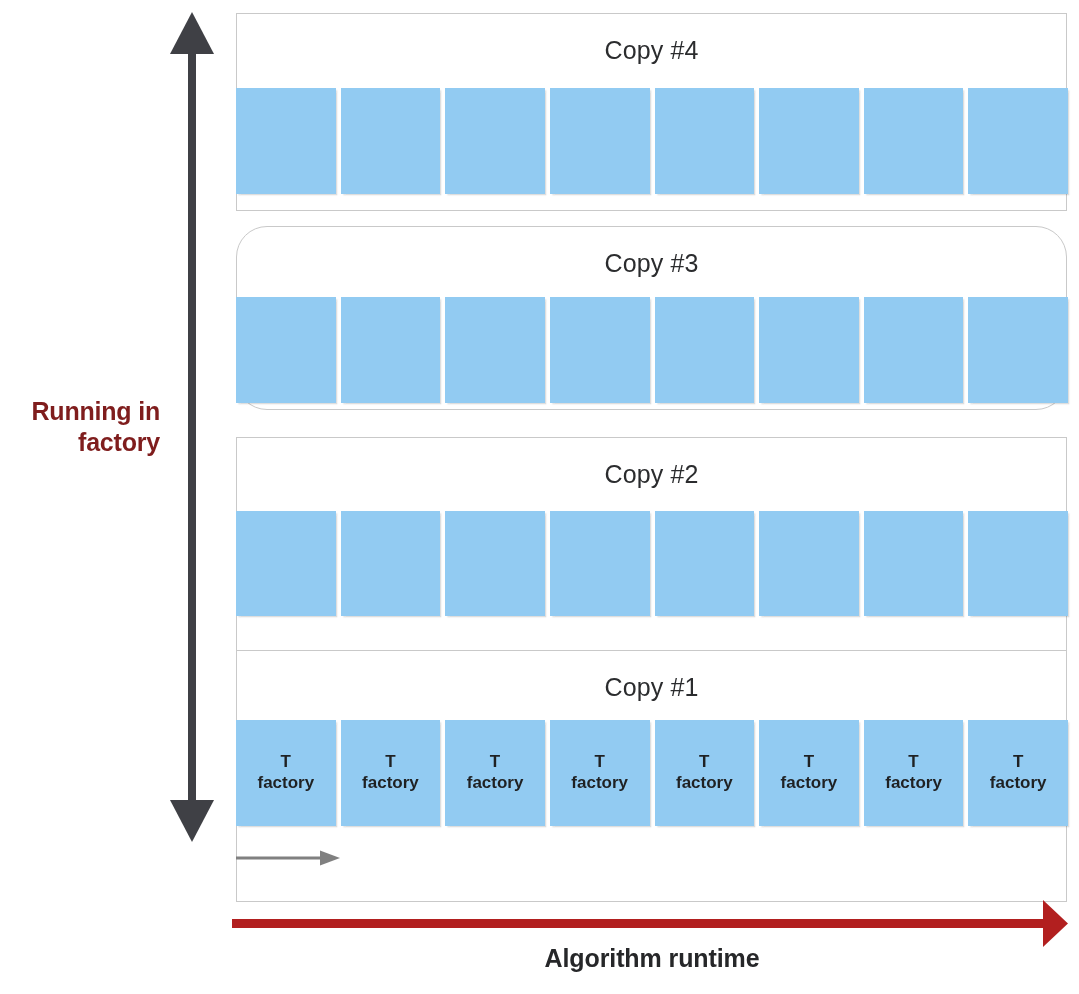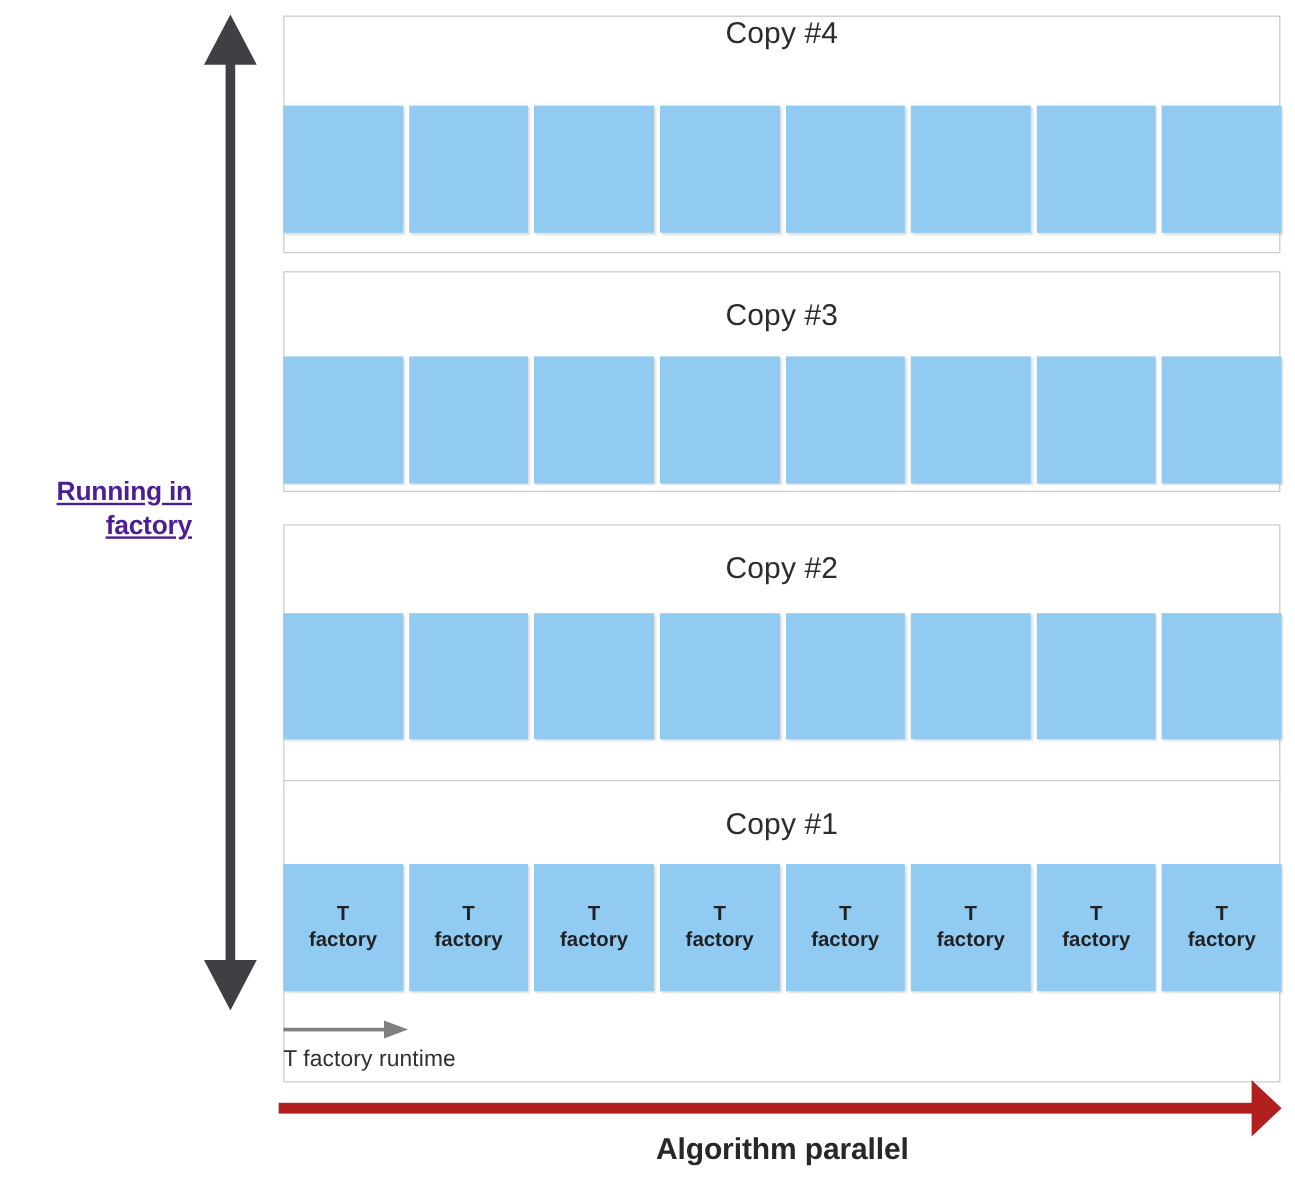--- a/index.html
+++ b/index.html
@@ -25,26 +25,25 @@
     height: 830px;
   }
   #vertical-axis svg { display: block; }
 
   #parallel-label {
     position: absolute;
     left: 0px;
     top: 396px;
     width: 160px;
     text-align: right;
-    font-size: 22px;
+    font-size: 25px;
     font-weight: bold;
     line-height: 1.25;
-    color: #4c1d95;
+    color: #7f1d1d;
     letter-spacing: -0.2px;
-    text-decoration: underline;
   }
 
   
   .copy-panel {
     position: absolute;
     left: 236px;
     width: 831px;
     background: #ffffff;
     border: 1px solid #c9c9c9;
     box-sizing: border-box;
@@ -75,24 +74,24 @@
     color: #1f2123;
     font-size: 17px;
     font-weight: bold;
     line-height: 1.22;
     text-align: center;
   }
   .tfactory-cell .lbl-line { display: block; }
 
   
   #copy-panel-4 { top: 13px;  height: 198px; }
-  #copy-panel-4 .panel-title { }
+  #copy-panel-4 .panel-title { margin-top: 22px; }
   #copy-panel-4 .cells-row { top: 74px; height: 106px; }
 
-  #copy-panel-3 { top: 226px; height: 184px; }
+  #copy-panel-3 { top: 226px; height: 184px; border-radius: 31px; }
   #copy-panel-3 .panel-title { margin-top: 22px; }
   #copy-panel-3 .cells-row { top: 70px; height: 106px; }
 
   #copy-panel-2 { top: 437px; height: 223px; }
   #copy-panel-2 .panel-title { margin-top: 22px; }
   #copy-panel-2 .cells-row { top: 73px; height: 105px; }
 
   #copy-panel-1 { top: 650px; height: 252px; }
   #copy-panel-1 .panel-title { margin-top: 22px; }
   #copy-panel-1 .cells-row { top: 69px; height: 106px; }
@@ -299,22 +298,21 @@
       <span class="lbl-line">factory</span>
     </div>
   </div>
 </div>
 
 <div id="tfactory-runtime-group">
   <svg id="tfactory-runtime-arrow" width="104" height="16" viewBox="0 0 104 16" xmlns="http://www.w3.org/2000/svg">
     <rect x="0" y="6.5" width="88" height="3" fill="#808080"></rect>
     <polygon points="104,8 84,0.5 84,15.5" fill="#808080"></polygon>
   </svg>
-  <div id="tfactory-runtime-label">T factory runtime</div>
 </div>
 
 <div id="algorithm-runtime-arrow">
   <svg width="840" height="54" viewBox="0 0 840 54" xmlns="http://www.w3.org/2000/svg">
     <rect x="0" y="19" width="815" height="9" fill="#B21F1F"></rect>
     <polygon points="836,23.5 811,0 811,47" fill="#B21F1F"></polygon>
   </svg>
 </div>
-<div id="algorithm-runtime-label">Algorithm parallel</div>
+<div id="algorithm-runtime-label">Algorithm runtime</div>
 
 </body></html>

